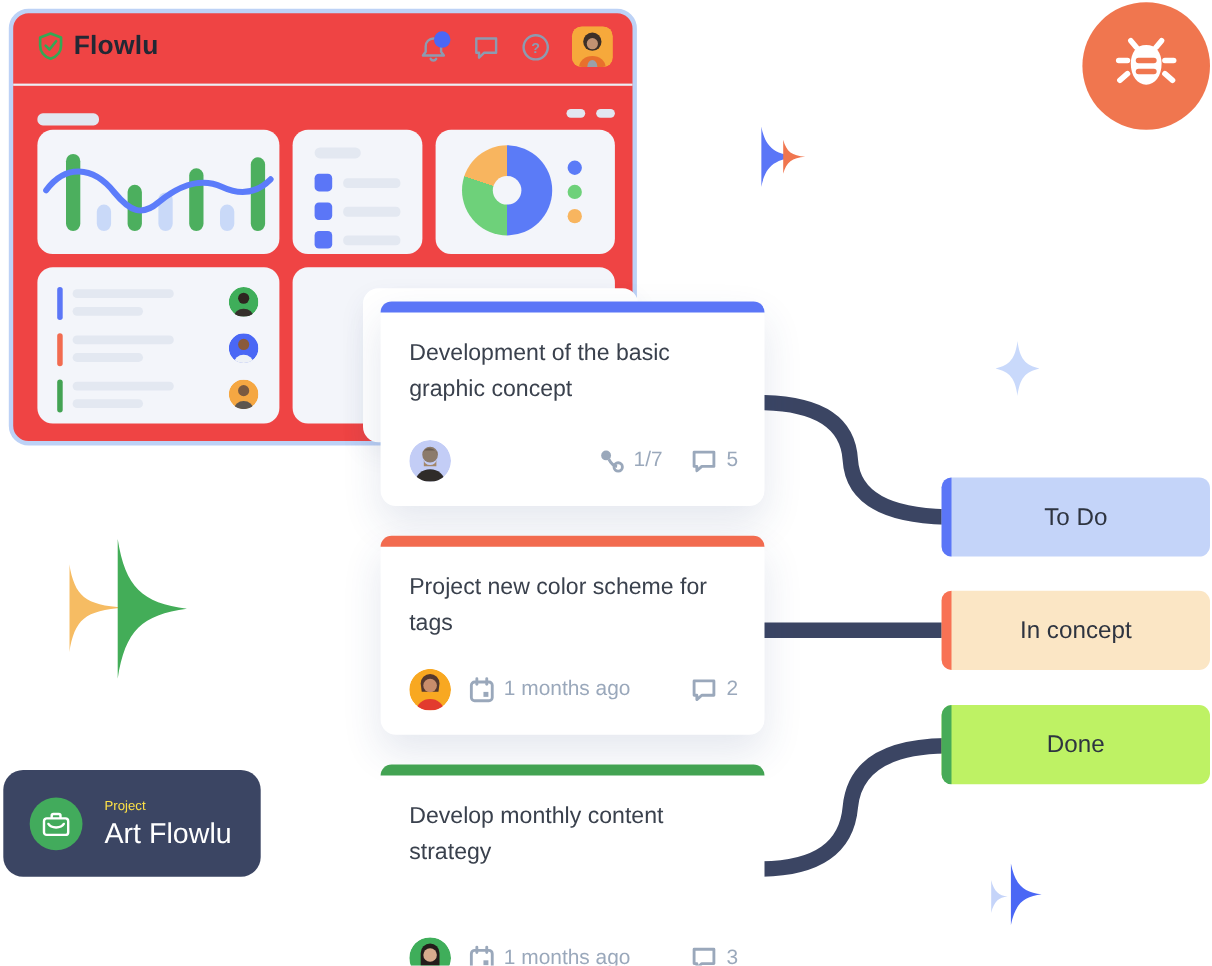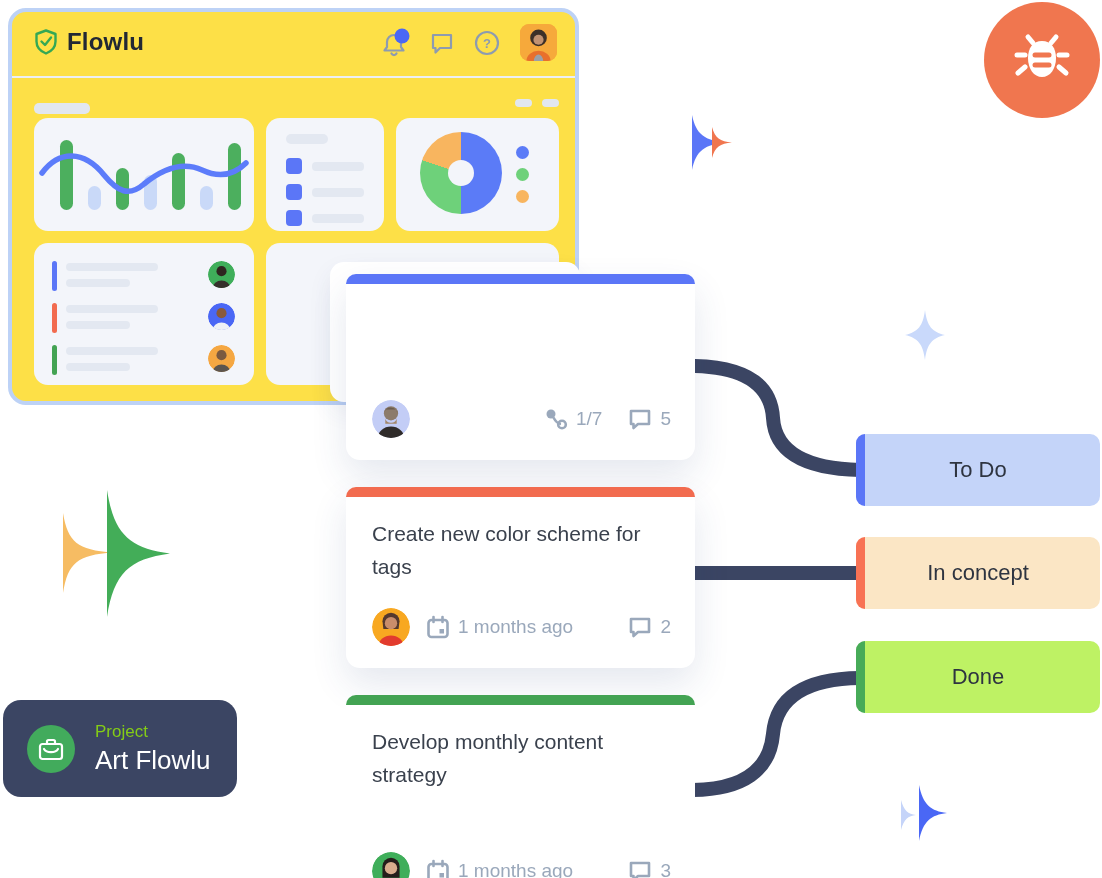--- a/index.html
+++ b/index.html
@@ -3,21 +3,21 @@
 <meta charset="utf-8">
 <style>
   html,body{margin:0;padding:0;background:#ffffff;}
   #stage{
     position:relative;width:1102px;height:878px;overflow:hidden;
     font-family:"Liberation Sans", sans-serif;background:#ffffff;
   }
   
   .window{
     position:absolute;left:8px;top:8px;width:571px;height:397px;
-    background:#fde047;border:4px solid #bdd2f6;border-radius:18px;
+    background:#ef4444;border:4px solid #bdd2f6;border-radius:18px;
     box-sizing:border-box;z-index:1;
   }
   .win-header{position:absolute;left:0;top:0;right:0;height:64px;}
   .logo{position:absolute;left:22px;top:16px;display:flex;align-items:center;gap:9px;}
   .logo-text{font-size:24px;font-weight:600;color:#222834;letter-spacing:.2px;}
   .hdr-icons{position:absolute;right:18px;top:12px;display:flex;align-items:center;gap:20px;}
   .hdr-sep{position:absolute;left:0;right:0;top:64px;height:2px;background:#eceff5;}
   .avatar-sq{width:37px;height:37px;border-radius:9px;overflow:hidden;background:#f6a93b;}
   .pill{position:absolute;background:#e2e7f0;border-radius:5px;}
   .dash-card{position:absolute;background:#f3f5fa;border-radius:14px;}
@@ -73,21 +73,21 @@
   .bug-user-name{font-size:18px;color:#c7cdda;}
   .bug-badge{
     position:absolute;left:984px;top:2px;width:116px;height:116px;border-radius:50%;
     background:#f0764f;z-index:7;display:flex;align-items:center;justify-content:center;
   }
   .project-card{
     position:absolute;left:3px;top:700px;width:234px;height:97px;background:#3b4563;
     border-radius:18px;z-index:6;display:flex;align-items:center;padding-left:24px;box-sizing:border-box;gap:20px;
   }
   .proj-icon{width:48px;height:48px;border-radius:50%;background:#42ab5c;display:flex;align-items:center;justify-content:center;}
-  .proj-label{font-size:17px;color:#84cc16;margin-bottom:3px;}
+  .proj-label{font-size:12px;color:#fde047;margin-bottom:3px;}
   .proj-name{font-size:26px;color:#ffffff;}
   
   .overlay{position:absolute;left:0;top:0;z-index:3;pointer-events:none;}
   .deco{position:absolute;pointer-events:none;z-index:0;}
 </style>
 </head>
 <body>
 
 <div id="stage">
 
@@ -225,20 +225,21 @@
           </svg>
       </span>
     </div>
 
     <div class="dash-card" style="left:254px;top:231px;width:293px;height:142px"></div>
   </div>
 
   <div class="echo-card"></div>
 
   <div class="task-card" style="top:274px;height:186px;--accent:#5b76f7">
+    <div class="task-title">Development of the basic graphic concept</div>
     <div class="task-footer">
       <span class="avatar" style="width:38px;height:38px">
         <svg width="38" height="38" viewBox="0 0 40 40">
             <circle cx="20" cy="20" r="20" fill="#c3cdf6"></circle>
             <circle cx="20" cy="14" r="7.5" fill="#8c7b6b"></circle>
             <path d="M13 12 a7.5 7.5 0 0 1 14 2 l-2-4 h-10 z" fill="#6b5d50"></path>
             <path d="M14 19 a6 5 0 0 0 12 0 v6 h-12 z" fill="#a3876a"></path>
             <path d="M6 40 a14 12 0 0 1 28 0 z" fill="#2f2b29"></path>
           </svg>
       </span>
@@ -259,21 +260,21 @@
           <svg width="24" height="22" viewBox="0 0 24 22">
               <path d="M3 3 h18 v13 h-11 l-4.5 4 v-4 h-2.5 z" fill="none" stroke="#9aa8bb" stroke-width="2.6" stroke-linejoin="round"></path>
             </svg>
         </span>
         <span>5</span>
       </span>
     </div>
   </div>
 
   <div class="task-card" style="top:487px;height:181px;--accent:#f26b4f">
-    <div class="task-title">Create new color scheme for tags</div>
+    <div class="task-title">Project new color scheme for tags</div>
     <div class="task-footer">
       <span class="avatar" style="width:38px;height:38px">
         <svg width="38" height="38" viewBox="0 0 40 40">
             <circle cx="20" cy="20" r="20" fill="#f8a821"></circle>
             <path d="M11 14 a9 9 0 0 1 18 0 l-1 8 h-16 z" fill="#55392e"></path>
             <circle cx="20" cy="16" r="6.5" fill="#c98d6b"></circle>
             <path d="M7 40 a13 11 0 0 1 26 0 z" fill="#e23b2e"></path>
           </svg>
       </span>
       <span style="width:16px"></span>

